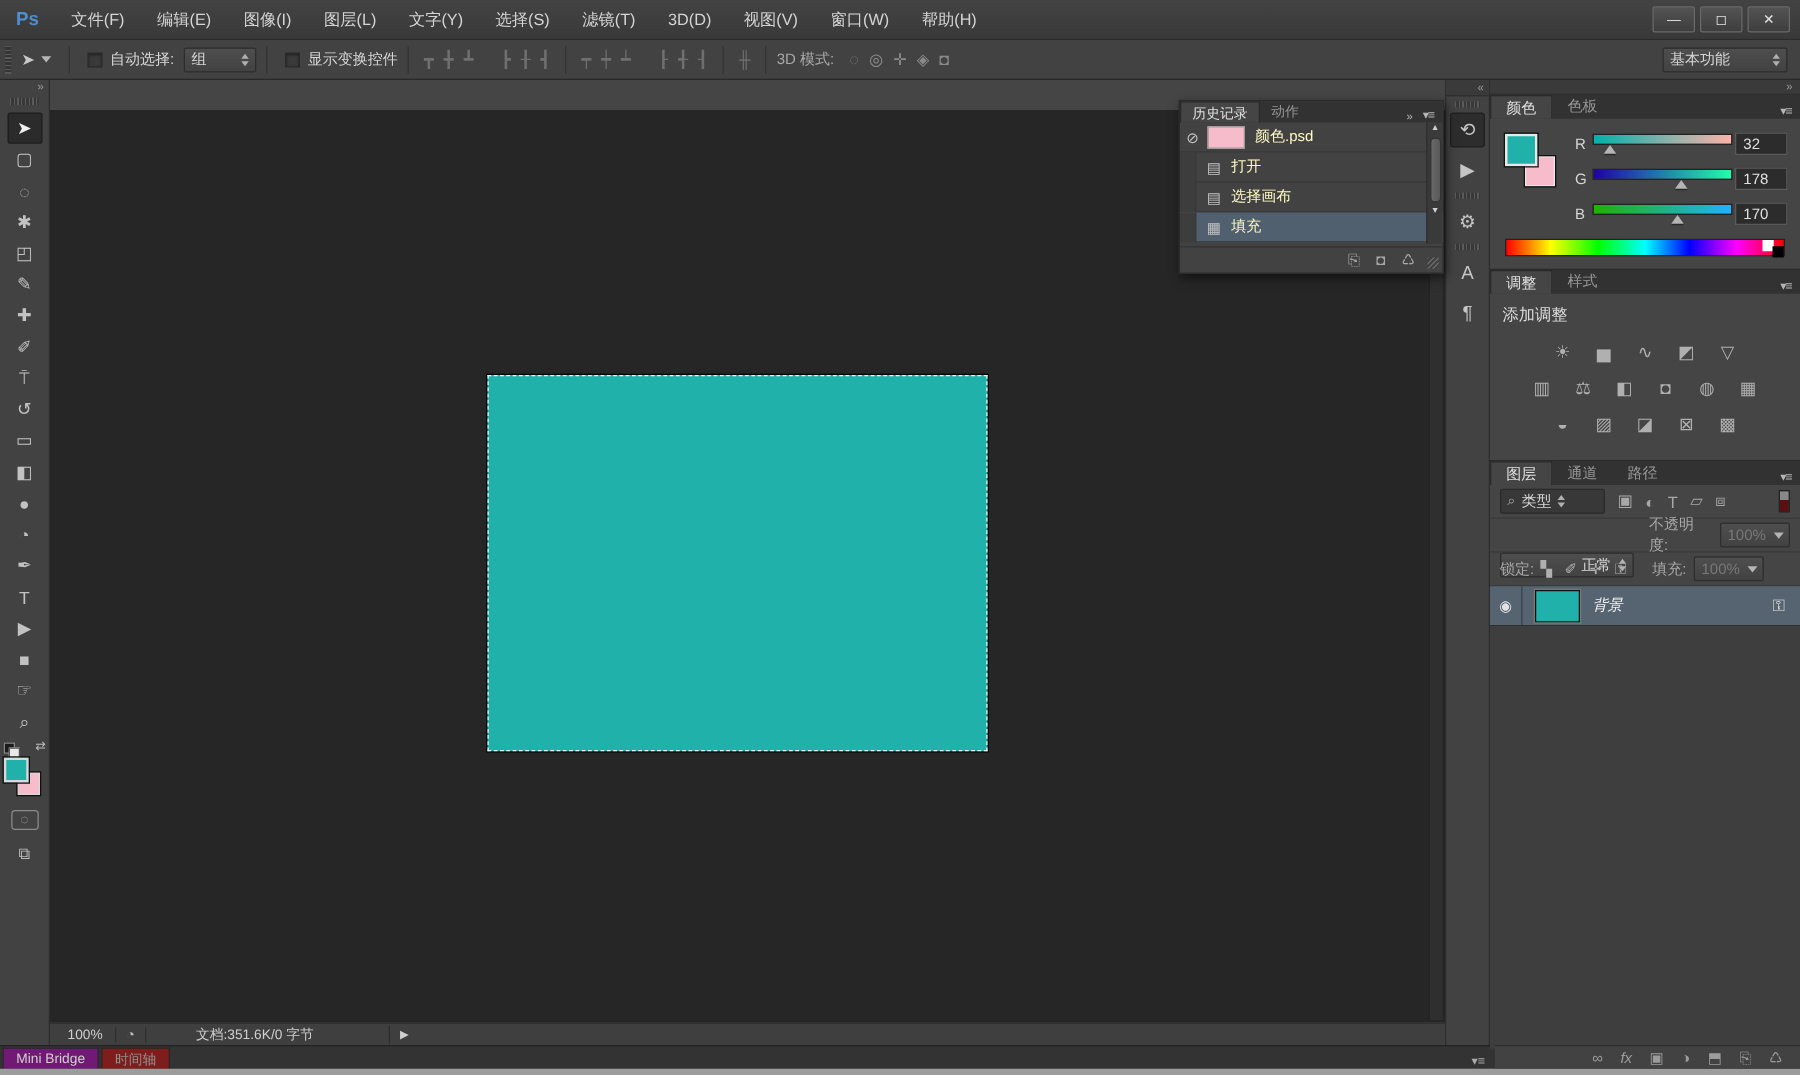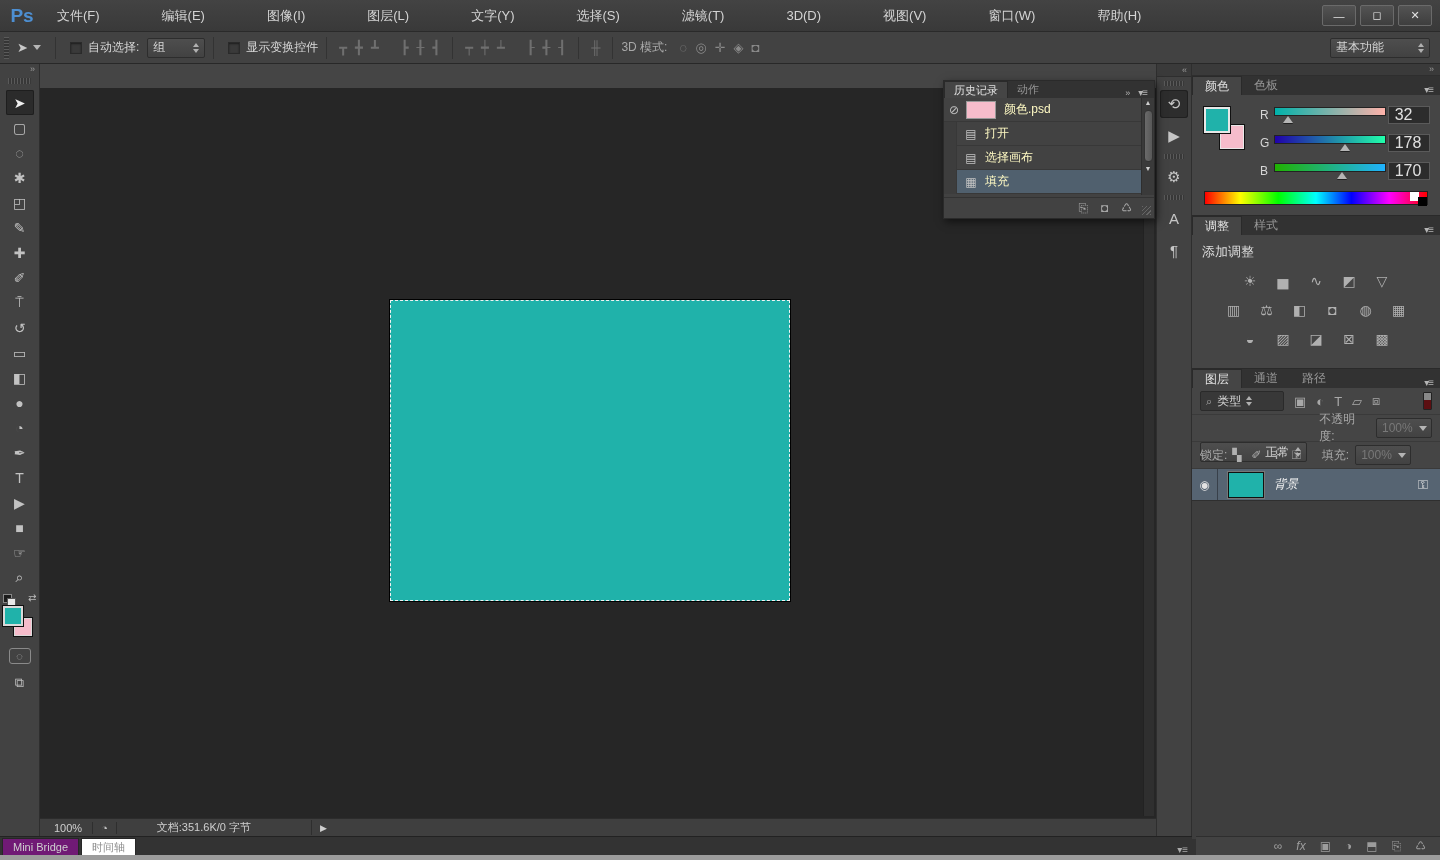--- a/index.html
+++ b/index.html
@@ -4,22 +4,22 @@
 <style>
   * { margin:0; padding:0; box-sizing:border-box; }
   html,body { background:#222; }
   body { font-family:"Liberation Sans","DejaVu Sans",sans-serif; }
   .app { position:relative; width:1440px; height:860px; background:#454545; overflow:hidden; color:#d6d6d6; }
 
   
   #titlebar { position:absolute; left:0; top:0; width:1440px; height:32px;
     background:linear-gradient(#434343,#393939); border-bottom:1px solid #2a2a2a;
     display:flex; align-items:center; }
-  #pslogo { width:44px; text-align:center; font-size:19px; font-weight:bold; color:#4d8fd2; }
-  #menus { display:flex; align-items:center;gap:36px; }
+  #pslogo { width:44px; text-align:center; font-size:15px; font-weight:bold; color:#4d8fd2; }
+  #menus { display:flex; align-items:center; }
   #menus span { font-size:13px; color:#d4d4d4; padding:6px 13px; cursor:default; }
   #wincontrols { margin-left:auto; display:flex; gap:4px; padding-right:8px; }
   #wincontrols .winbtn { width:34px; height:21px; background:linear-gradient(#535353,#3e3e3e);
     border:1px solid #6a6a6a; border-radius:2px; color:#e3e3e3; font-size:11px;
     display:flex; align-items:center; justify-content:center; }
 
   
   #optionsbar { position:absolute; left:0; top:32px; width:1440px; height:32px;
     background:#424242; border-bottom:1px solid #282828; display:flex; align-items:center; font-size:12px; }
   .grip-v { width:5px; height:22px; margin:0 6px 0 4px;
@@ -76,21 +76,21 @@
   #statusbar .zoomfield { padding:0 10px 0 14px; border-right:1px solid #2e2e2e; }
   #statusbar .clock { padding:0 8px; color:#bfbfbf; border-right:1px solid #2e2e2e; }
   #statusbar .docinfo { padding:0 60px 0 40px; border-right:1px solid #2e2e2e; }
   #statusbar .expand { color:#cfcfcf; padding:0 8px; font-size:9px; }
 
   
   #minibridgebar { position:absolute; left:0; top:836px; width:1196px; height:19px; background:#333;
     border-top:1px solid #222; display:flex; align-items:flex-end; font-size:11px; }
   #minibridgebar .btab { height:17px; display:flex; align-items:center; padding:0 10px;
     background:#701a75; border:1px solid #272727; border-bottom:none; color:#cfcfcf; margin-left:2px; }
-  #minibridgebar .btab.inactive { background:#ffffff; color:#8f8f8f; }
+  #minibridgebar .btab.inactive { background:#7f1d1d; color:#8f8f8f; }
   #minibridgebar .pmenu { margin-left:auto; margin-right:8px; color:#aaa; font-size:10px; }
   #bottomstrip { position:absolute; left:0; top:855px; width:1440px; height:5px; background:#9c9c9c; }
 
   
   #dockstrip { position:absolute; left:1156px; top:64px; width:36px; height:772px; background:#424242;
     border-left:1px solid #2e2e2e; border-right:1px solid #2e2e2e; }
   #dockstrip .ds-head { height:13px; text-align:right; color:#9a9a9a; font-size:9px; padding:1px 4px 0 0; background:#3a3a3a; border-bottom:1px solid #2e2e2e;}
   #dockstrip .ds-grip { height:5px; margin:4px 7px;
     background:repeating-linear-gradient(90deg,#5a5a5a 0 1px,#383838 1px 3px); }
   .dock-ico { width:28px; height:28px; margin:4px auto; display:flex; align-items:center; justify-content:center;
@@ -113,21 +113,21 @@
   #cp-fg { position:absolute; left:0; top:0; width:26px; height:26px; border:2px solid #e8e8e8; outline:1px solid #111; z-index:2; }
   #cp-bg { position:absolute; left:16px; top:18px; width:24px; height:24px; border:1px solid #e8e8e8; outline:1px solid #111; }
   .chanrow { display:flex; align-items:center; margin:4px 0 12px 58px; height:16px; }
   .chanrow .clabel { width:16px; font-size:12px; color:#d6d6d6; }
   .sliderwrap { position:relative; width:112px; height:16px; }
   .slidertrack { position:absolute; left:0; top:0; width:112px; height:9px; border:1px solid #222; }
   .thumb { position:absolute; top:9px; width:0; height:0; margin-left:-5px;
     border-left:5px solid transparent; border-right:5px solid transparent; border-bottom:7px solid #b5b5b5;
     filter:drop-shadow(0 1px 0 #222); }
   .chanval { width:46px; height:18px; margin-left:12px; background:#2c2c2c; border:1px solid #5a5a5a;
-    font-size:16px; color:#e0e0e0; display:flex; align-items:center; padding-left:6px; }
+    font-size:12px; color:#e0e0e0; display:flex; align-items:center; padding-left:6px; }
   #spectrum { position:relative; margin:10px 2px 0; height:14px; border:1px solid #222;
     background:linear-gradient(to right,#f00 0%,#ff0 16%,#0f0 33%,#0ff 50%,#00f 66%,#f0f 83%,#f00 100%); }
   #spectrum .endwhite { position:absolute; right:8px; top:0; width:9px; height:9px; background:#fff; }
   #spectrum .endblack { position:absolute; right:0; top:5px; width:9px; height:9px; background:#000; }
 
   
   #adjpanel .body { padding:6px 10px 10px; }
   #adjpanel .adjtitle { font-size:13px; color:#dcdcdc; margin:2px 0 10px; }
   .adjrow { display:flex; justify-content:center; gap:9px; margin-bottom:9px; }
   .adj-ico { width:24px; height:20px; display:flex; align-items:center; justify-content:center;

